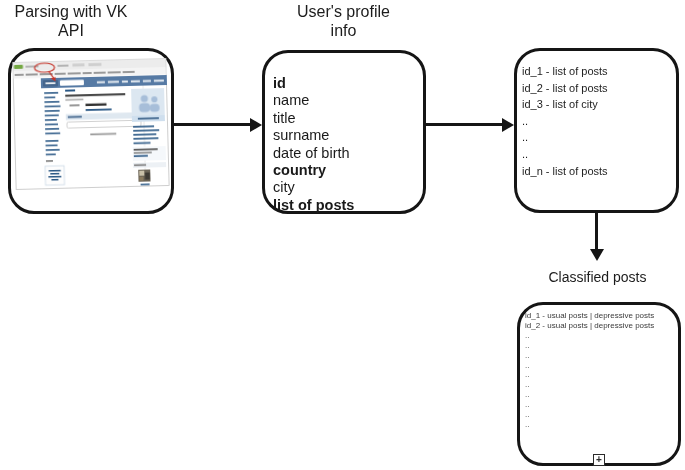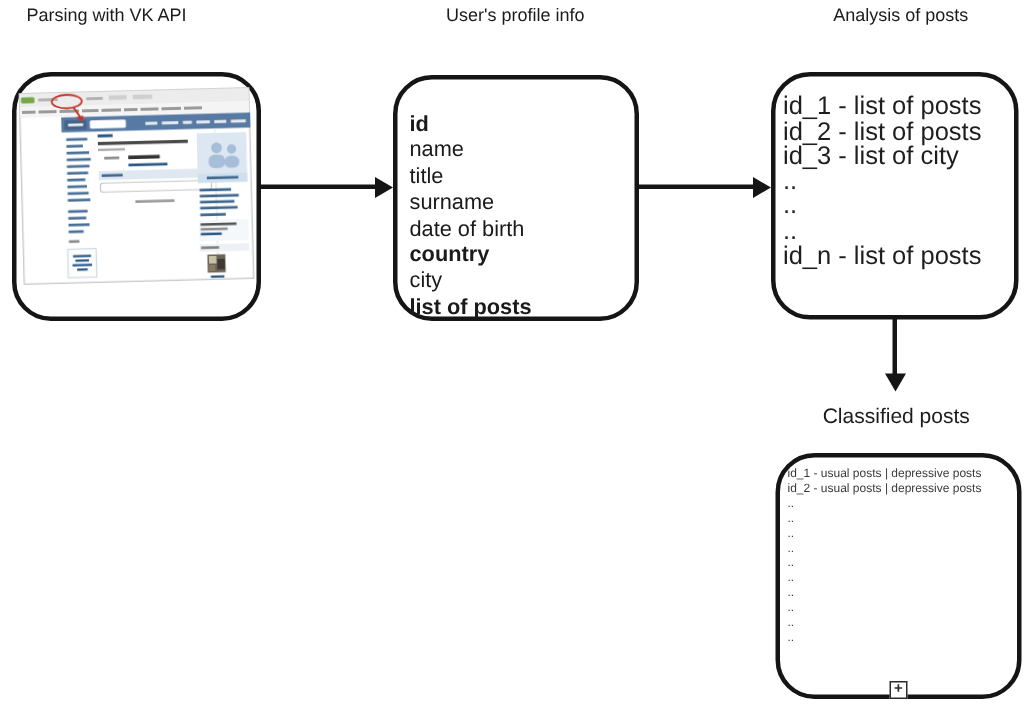--- a/index.html
+++ b/index.html
@@ -1,37 +1,37 @@
 <!DOCTYPE html>
 <html><head>
 <meta charset="utf-8">
 <style>
   html,body{margin:0;padding:0;background:#fff;}
   .canvas{position:relative;width:685px;height:470px;background:#ffffff;
           font-family:"Liberation Sans",sans-serif;overflow:hidden;}
 
   
-  .stage-title{position:absolute;text-align:center;font-size:12px;line-height:1.18;
+  .stage-title{position:absolute;text-align:center;font-size:16px;line-height:1.18;
                color:#1c1c1c;}
   .t1{left:12px;top:3px;width:118px;}
   .t2{left:295px;top:3px;width:97px;}
   .t3{left:553px;top:3px;width:95px;}
   .t4{left:527px;top:269px;width:141px;font-size:14px;}
 
   
   .node{position:absolute;background:#fff;border:3.5px solid #151515;border-radius:26px;
         box-sizing:border-box;}
   .box1{left:8px;top:48px;width:166px;height:166px;}
   .box2{left:262px;top:50px;width:164px;height:164px;}
   .box3{left:514px;top:48px;width:165px;height:165px;}
   .box4{left:517px;top:302px;width:164px;height:164px;}
 
   .fields{padding:22px 0 0 8px;font-size:14.5px;line-height:17.4px;color:#1a1a1a;}
   .fields .bold{font-weight:bold;}
-  .alist{padding:12px 0 0 5px;font-size:17px;line-height:16.6px;color:#1e1e1e;white-space:nowrap;}
+  .alist{padding:12px 0 0 5px;font-size:11px;line-height:16.6px;color:#1e1e1e;white-space:nowrap;}
   .clist{padding:6px 0 0 5px;font-size:8px;line-height:9.9px;color:#3a3a3a;white-space:nowrap;}
 
   
   .hline{position:absolute;height:3px;background:#151515;}
   .vline{position:absolute;width:3px;background:#151515;}
   .head-right{position:absolute;width:0;height:0;border-left:12px solid #151515;
               border-top:7px solid transparent;border-bottom:7px solid transparent;}
   .head-down{position:absolute;width:0;height:0;border-top:12px solid #151515;
              border-left:7px solid transparent;border-right:7px solid transparent;}
 
@@ -45,21 +45,20 @@
   .vk-shot{position:absolute;left:14px;top:60px;width:154px;height:128px;
            transform:rotate(-1.5deg);filter:blur(0.35px);}
 </style>
 </head>
 <body>
 
 <div class="canvas">
 
   <div class="stage-title t1">Parsing with VK API</div>
   <div class="stage-title t2">User's profile info</div>
-  <div class="stage-title t3">Analysis of posts</div>
   <div class="stage-title t4">Classified posts</div>
 
   <div class="node box1"></div>
   <div class="vk-shot">
     <svg viewBox="0 0 154 128" width="154" height="128" xmlns="http://www.w3.org/2000/svg">
 
       <g>
         <rect x="0.5" y="0.5" width="153" height="127" fill="#ffffff" stroke="#c2c2c2" stroke-width="0.8"></rect>
 
         <g>

